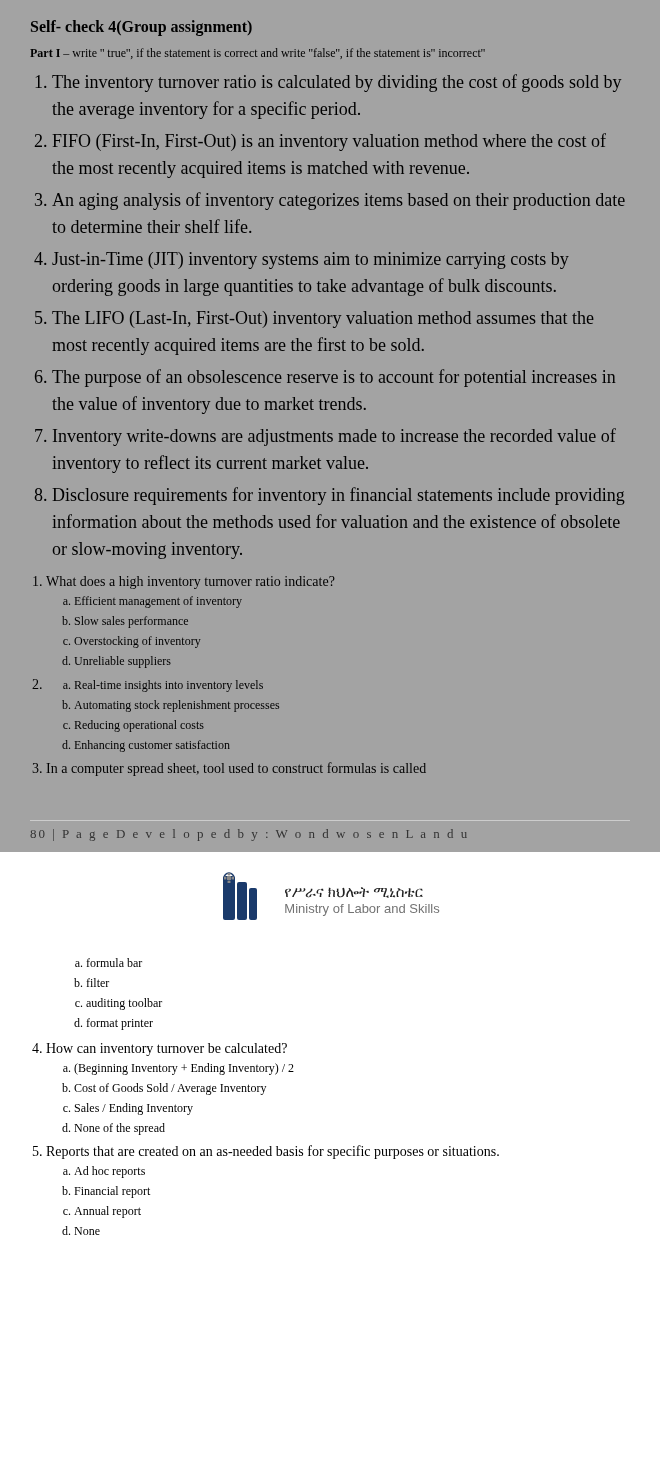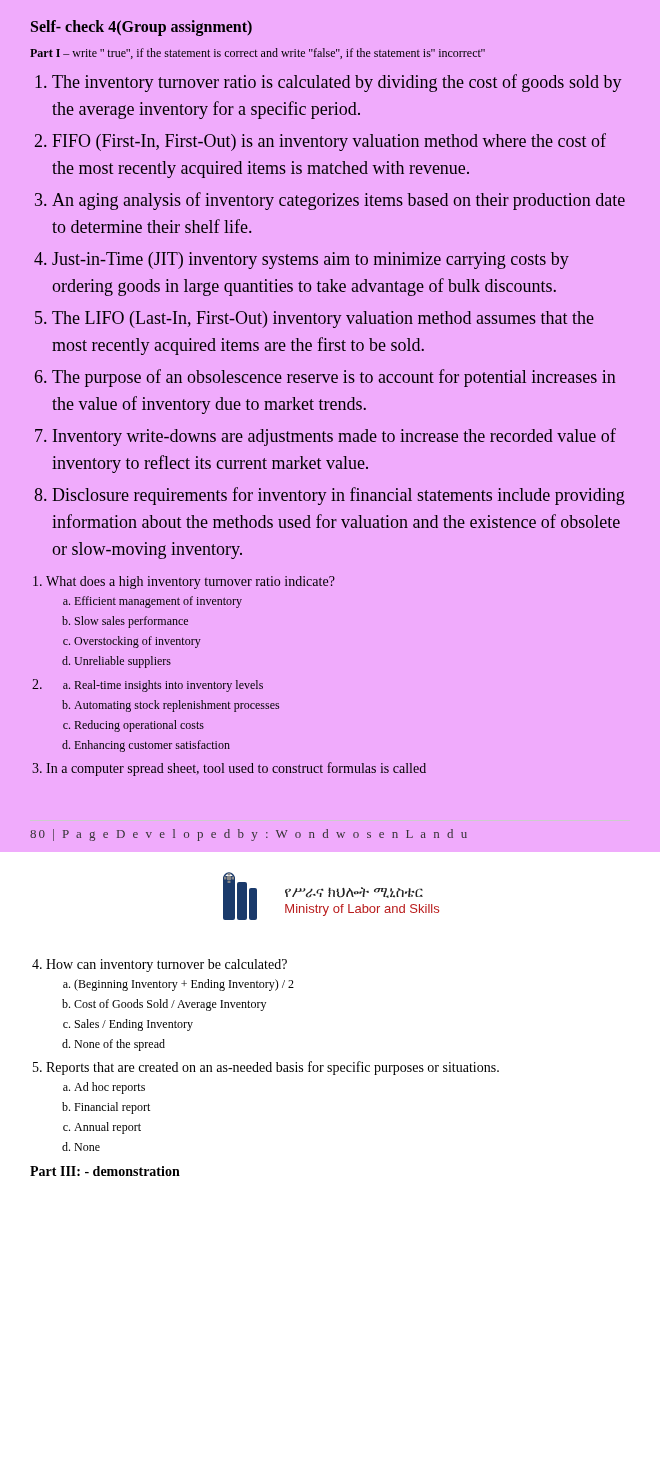--- a/index.html
+++ b/index.html
@@ -10,21 +10,21 @@
     body {
       font-family: Times New Roman, serif;
       font-size: 14px;
       background: #fff;
       color: #000;
       width: 660px;
       min-height: 1476px;
     }
     .page {
       padding: 18px 30px 10px 30px;
-      background: #f0abfc;
+      background: #a3a3a3;
     }
     .title {
       font-size: 16px;
       font-weight: bold;
       margin-bottom: 10px;
     }
     .part-label {
       font-weight: bold;
       display: inline;
     }
@@ -96,21 +96,21 @@
       flex-direction: column;
       justify-content: center;
     }
     .ministry-amharic {
       font-size: 15px;
       color: #222;
       font-family: Arial, sans-serif;
     }
     .ministry-english {
       font-size: 13px;
-      color: #b91c1c;
+      color: #737373;
       font-family: Arial, sans-serif;
     }
     .continued-section {
       padding: 0 30px 10px 30px;
       background: #fff;
     }
     .part3-title {
       font-weight: bold;
       font-size: 14px;
       margin-top: 8px;
@@ -188,20 +188,26 @@
       <div class="ministry-text-block">
         <span class="ministry-amharic">የሥራና ክህሎት ሚኒስቴር</span>
         <span class="ministry-english">Ministry of Labor and Skills</span>
       </div>
     </div>
   </div>
 </div>
 
 <div class="continued-section">
 
+  <ol class="alpha-list" style="margin-left:56px; margin-bottom:6px;">
+    <li>formula bar</li>
+    <li>filter</li>
+    <li>auditing toolbar</li>
+    <li>format printer</li>
+  </ol>
 
   <ol class="question-list" start="4">
     <li>
       <span>How can inventory turnover be calculated?</span>
       <ol class="alpha-list">
         <li>(Beginning Inventory + Ending Inventory) / 2</li>
         <li>Cost of Goods Sold / Average Inventory</li>
         <li>Sales / Ending Inventory</li>
         <li>None of the spread</li>
       </ol>
@@ -210,14 +216,13 @@
       <span>Reports that are created on an as-needed basis for specific purposes or situations.</span>
       <ol class="alpha-list">
         <li>Ad hoc reports</li>
         <li>Financial report</li>
         <li>Annual report</li>
         <li>None</li>
       </ol>
     </li>
   </ol>
 
-  <div class="part3-title">Part III: - demonstration</div>
 </div>
 
 </body></html>

